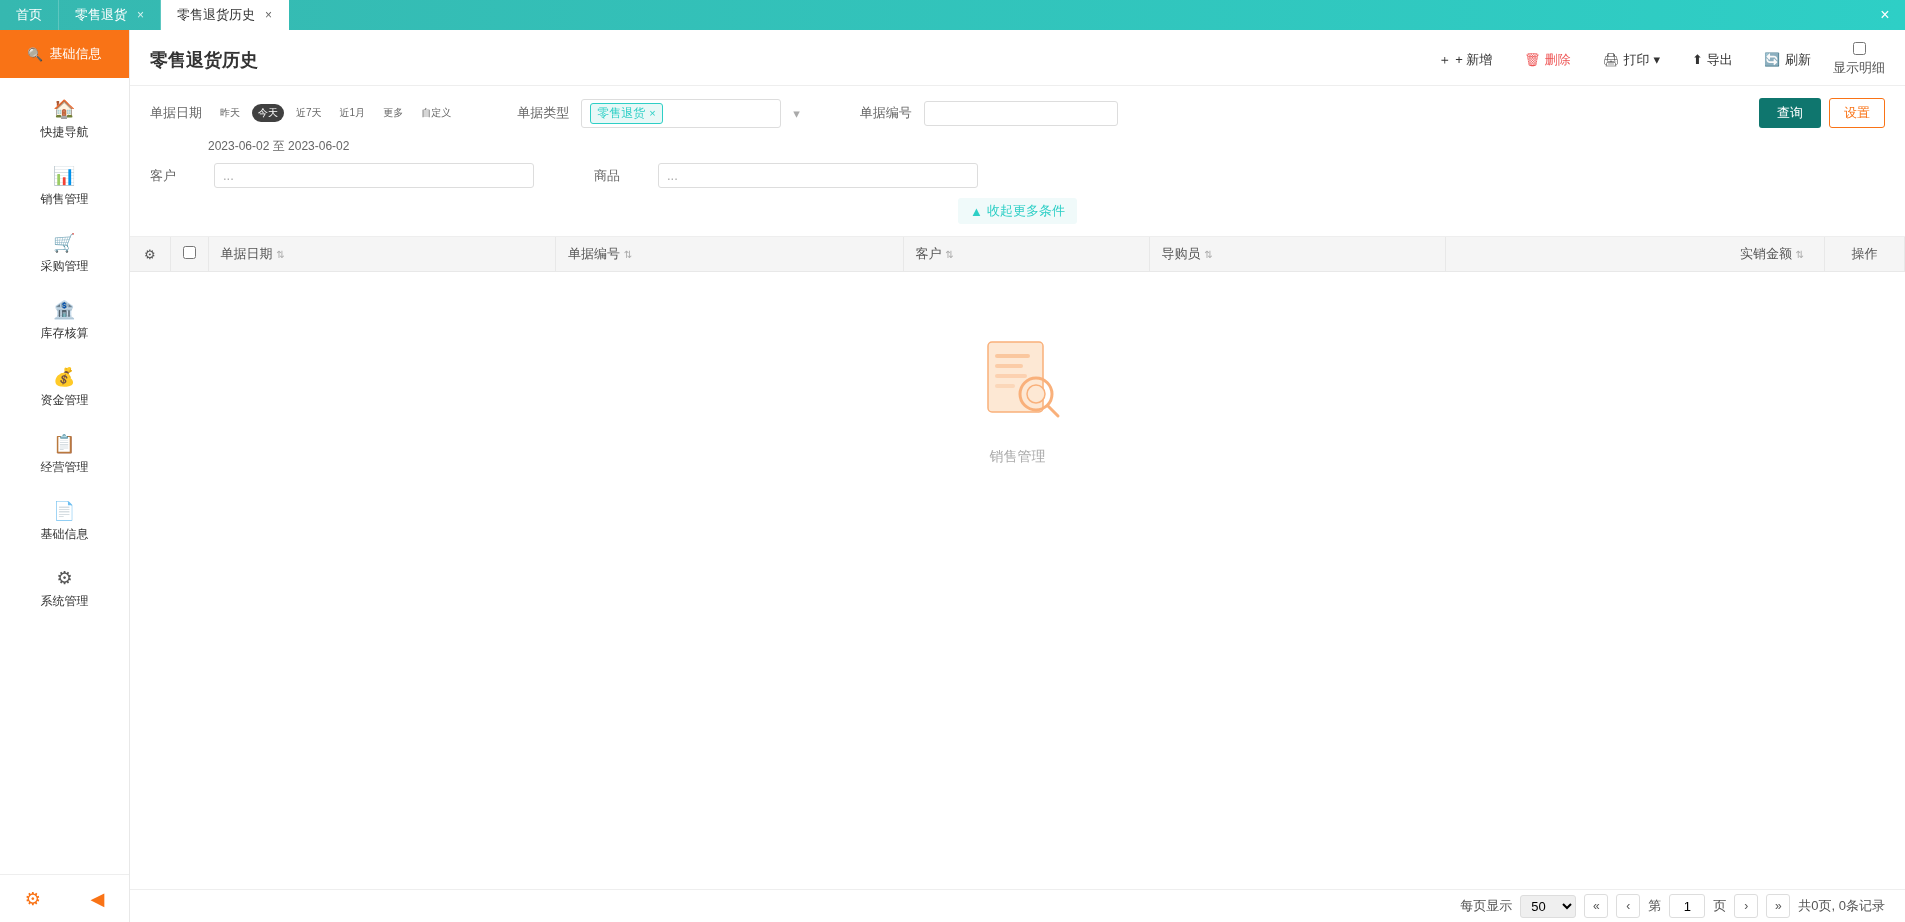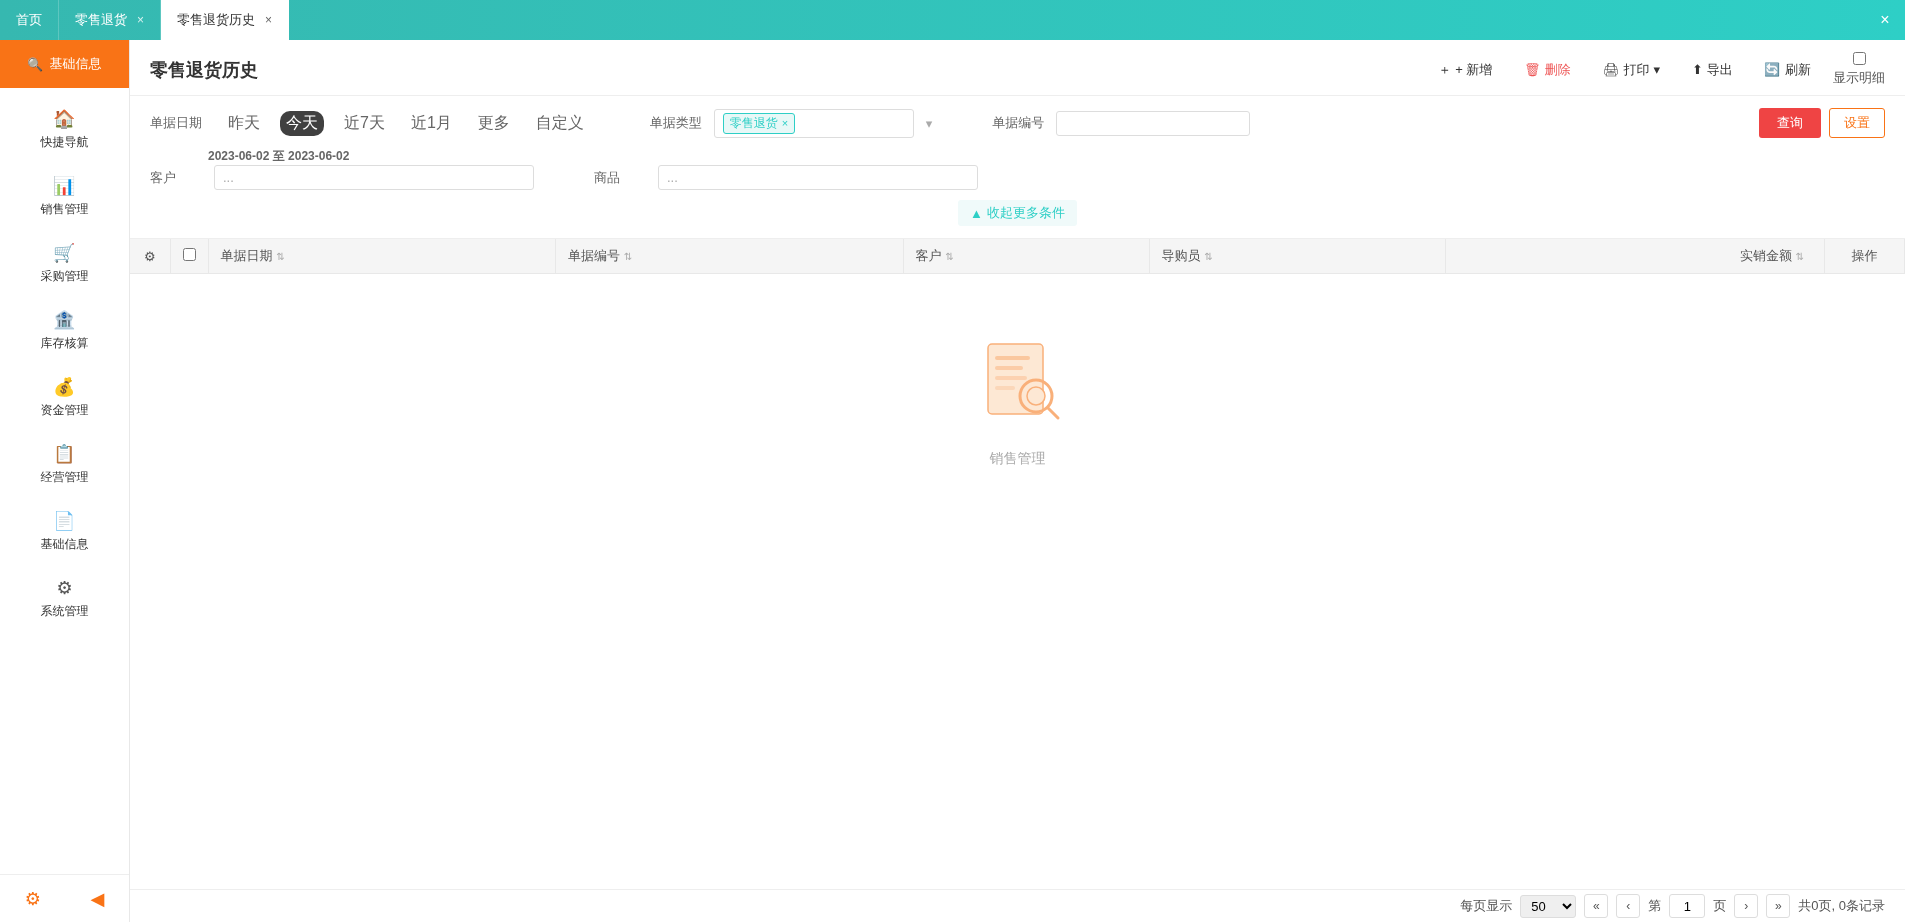--- a/index.html
+++ b/index.html
@@ -3,21 +3,21 @@
   <meta charset="utf-8">
   <style>
     * { box-sizing: border-box; margin: 0; padding: 0; }
     body { font-family: 'Microsoft YaHei', Arial, sans-serif; font-size: 13px; background: #f5f5f5; overflow: hidden; height: 922px; }
 
     
     .app-container { display: flex; flex-direction: column; height: 922px; }
 
     
     .top-bar {
-      height: 40px;
+      height: 30px;
       background: linear-gradient(90deg, #36b8b0, #2ecfc6);
       display: flex;
       align-items: center;
       padding: 0;
       flex-shrink: 0;
     }
     .tab-item {
       height: 40px;
       display: flex;
       align-items: center;
@@ -129,21 +129,21 @@
       gap: 4px;
       padding: 5px 10px;
       border: none;
       border-radius: 3px;
       cursor: pointer;
       font-size: 13px;
       background: transparent;
       color: #333;
     }
     .btn-query {
-      background: #ef4444;
+      background: #0f766e;
       color: white;
       padding: 6px 18px;
       border-radius: 3px;
       justify-content: flex-end;
     }
     .btn-setting {
       background: white;
       color: #f97316;
       border: 1px solid #f97316;
       padding: 5px 14px;
@@ -177,25 +177,24 @@
       white-space: nowrap;
       min-width: 56px;
     }
     .date-filters {
       display: flex;
       align-items: center;
       gap: 6px;
     }
     .date-btn {
       padding: 2px 6px;
-      font-size: 16px;
+      font-size: 10px;
       color: #666;
       cursor: pointer;
       border-radius: 2px;
-      margin-left: 8px;
     }
     .date-btn.active {
       background: #404040;
       color: white;
       border-radius: 10px;
     }
     .date-range {
       font-size: 12px;
       color: #666;
       margin-top: 2px;
@@ -471,21 +470,21 @@
           <div style="margin-left: auto; display: flex; gap: 8px;">
             <button class="btn btn-query">
               <span>查询</span>
             </button>
             <button class="btn btn-setting">
               <span>设置</span>
             </button>
           </div>
         </div>
 
-        <div style="margin-left: 58px; margin-bottom: 0; font-weight: bold;">
+        <div style="margin-left: 58px; margin-bottom: 8px;">
           <span class="date-range">2023-06-02 至 2023-06-02</span>
         </div>
 
         <div class="filter-row">
 
           <div class="filter-group">
             <span class="filter-label">客户</span>
             <div class="input-ellipsis" style="min-width:320px;">
               <span style="color:#aaa;">...</span>
             </div>

